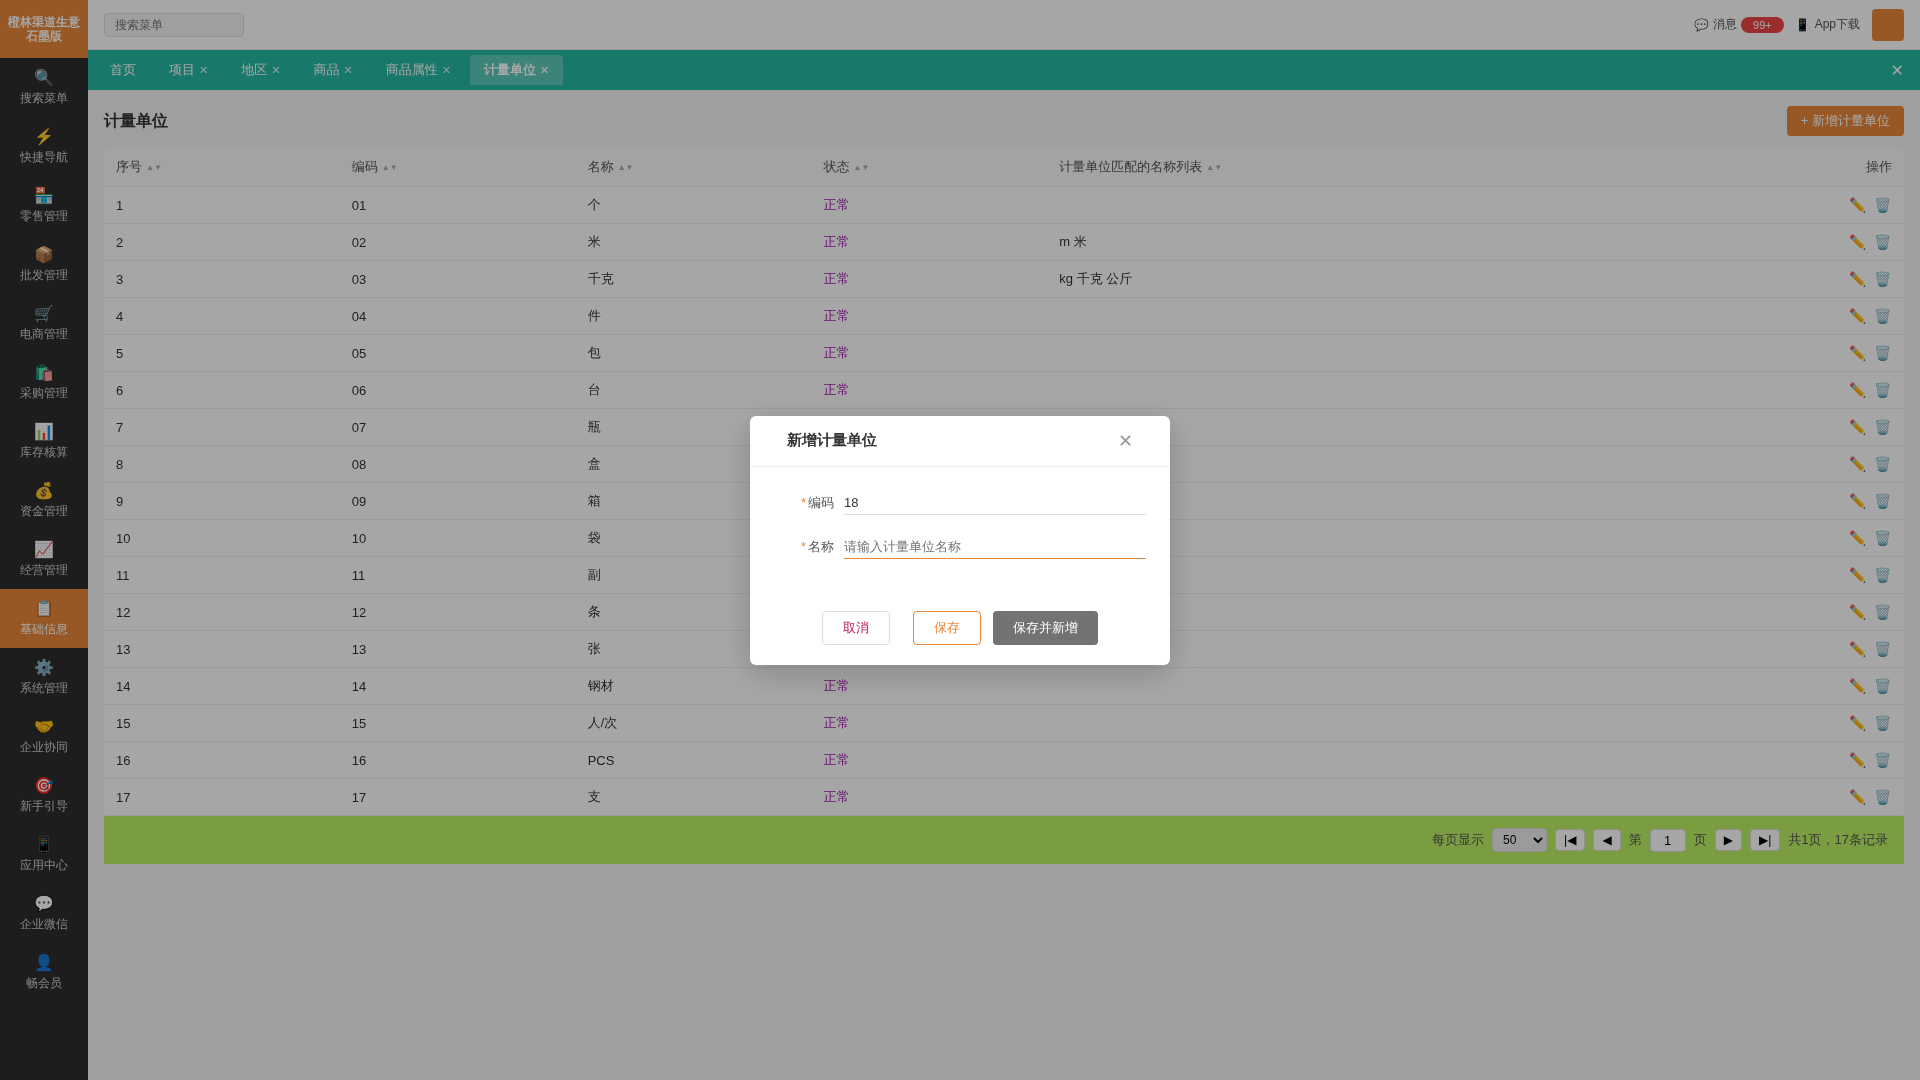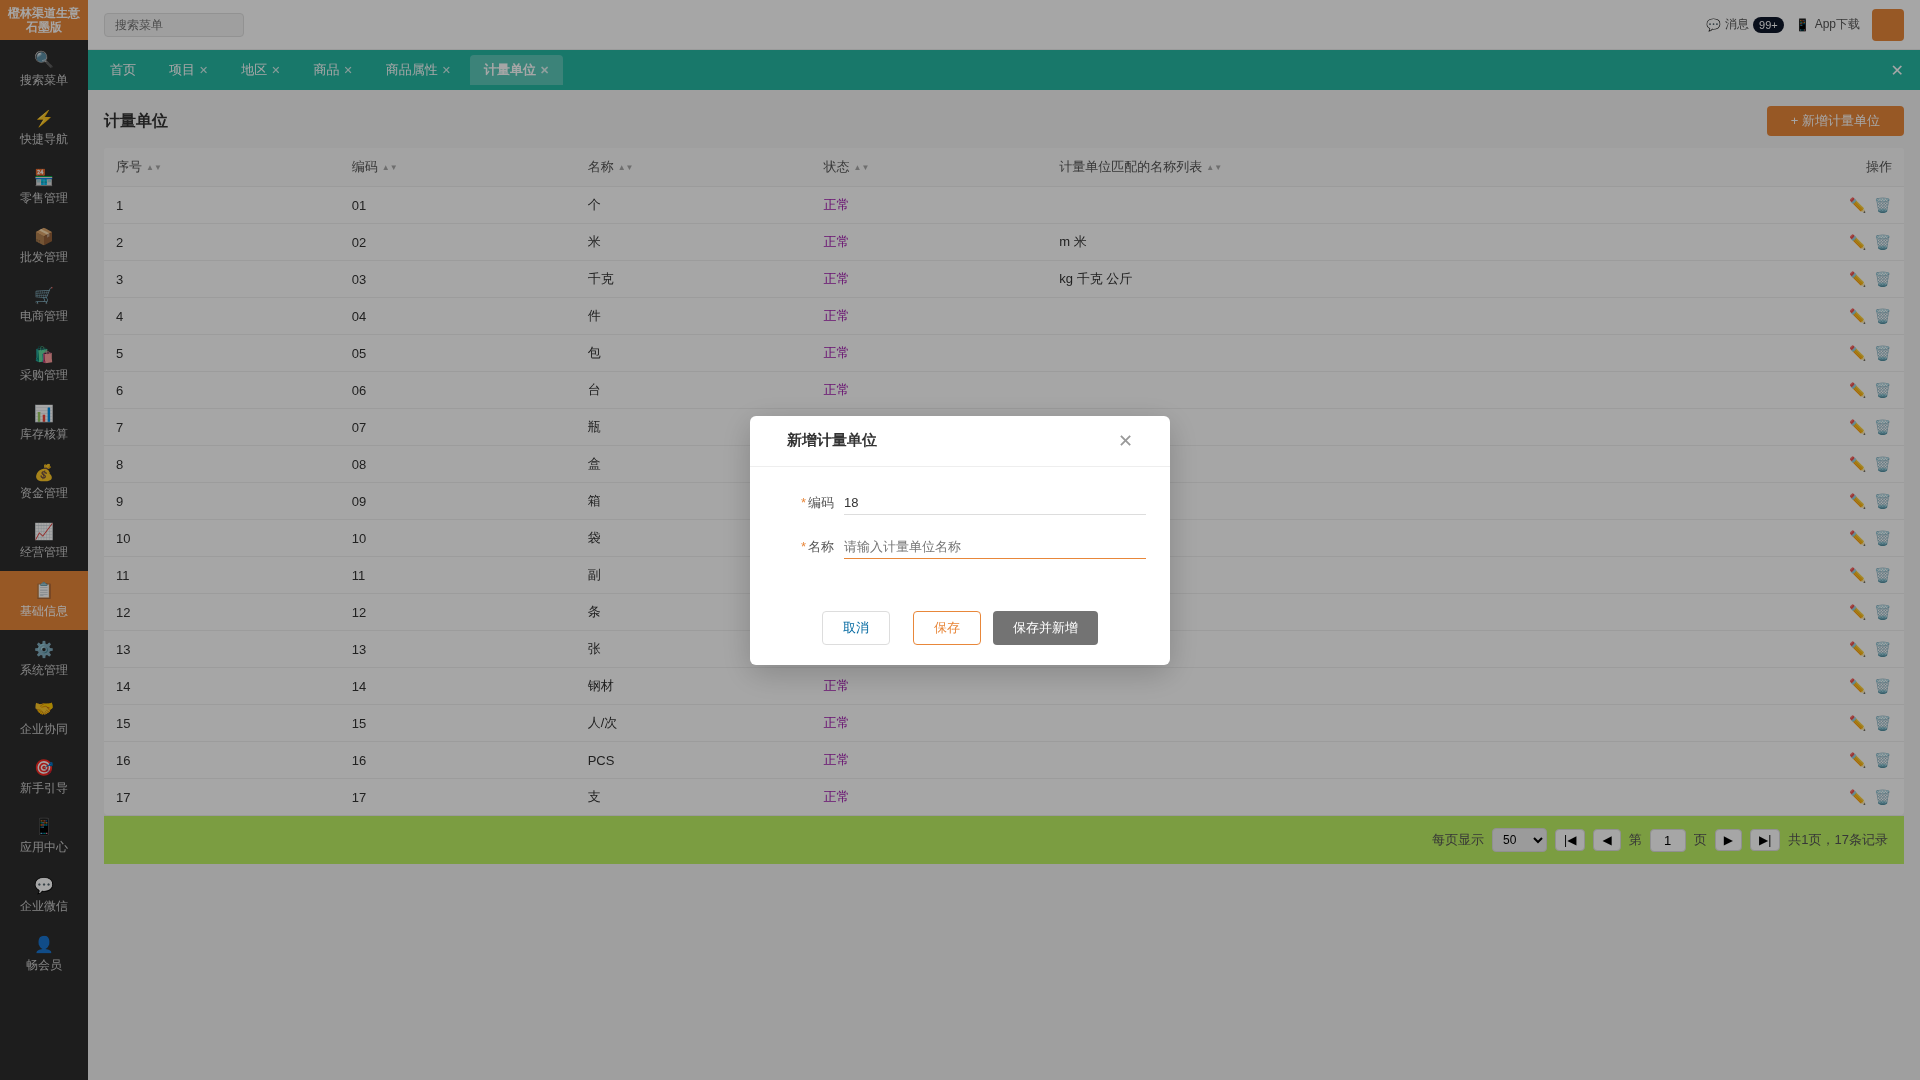--- a/index.html
+++ b/index.html
@@ -9,21 +9,21 @@
     .sidebar {
       width: 88px;
       background: #2d2d2d;
       display: flex;
       flex-direction: column;
       flex-shrink: 0;
       height: 100%;
     }
     .sidebar-logo {
       background: #e8873a;
-      height: 40px;
+      height: 58px;
       display: flex;
       align-items: center;
       justify-content: center;
       color: white;
       font-size: 12px;
       font-weight: bold;
       padding: 4px;
     }
     .sidebar-logo-text {
       text-align: center;
@@ -68,24 +68,24 @@
       background: #f5f5f5;
       border: 1px solid #e0e0e0;
       border-radius: 4px;
       padding: 4px 10px;
       font-size: 12px;
       color: #999;
       width: 140px;
     }
     .topbar-right { display: flex; align-items: center; gap: 12px; }
     .topbar-badge {
-      background: #0f172a;
+      background: #ef4444;
       color: white;
       border-radius: 10px;
-      padding: 2px 6px;
+      padding: 2px 12px;
       font-size: 11px;
     }
     .topbar-msg { display: flex; align-items: center; gap: 4px; font-size: 12px; color: #555; position: relative; }
     .topbar-app { display: flex; align-items: center; gap: 4px; font-size: 12px; color: #555; }
     .avatar { width: 32px; height: 32px; background: #e8873a; border-radius: 4px; }
 
     
     .nav-tabs {
       background: #26b8a4;
       display: flex;
@@ -131,21 +131,21 @@
       justify-content: space-between;
       align-items: center;
       margin-bottom: 12px;
     }
     .page-title { font-size: 16px; font-weight: bold; color: #333; }
     .add-btn {
       background: #e8873a;
       color: white;
       border: none;
       border-radius: 4px;
-      padding: 6px 24px;
+      padding: 6px 14px;
       font-size: 13px;
       cursor: pointer;
     }
 
     
     .table-wrap {
       background: white;
       border-radius: 4px;
       overflow: hidden;
     }
@@ -262,21 +262,21 @@
     .form-input.active-border { border-bottom-color: #e8873a; }
     .modal-footer {
       display: flex;
       justify-content: center;
       gap: 12px;
       padding: 16px 20px 20px;
     }
     .btn-cancel {
       border: 1px solid #ddd;
       background: white;
-      color: #0369a1;
+      color: #be185d;
       border-radius: 4px;
       padding: 7px 20px;
       cursor: pointer;
       font-size: 13px;
     }
     .btn-save {
       border: 1px solid #e8873a;
       background: white;
       color: #e8873a;
       border-radius: 4px;

